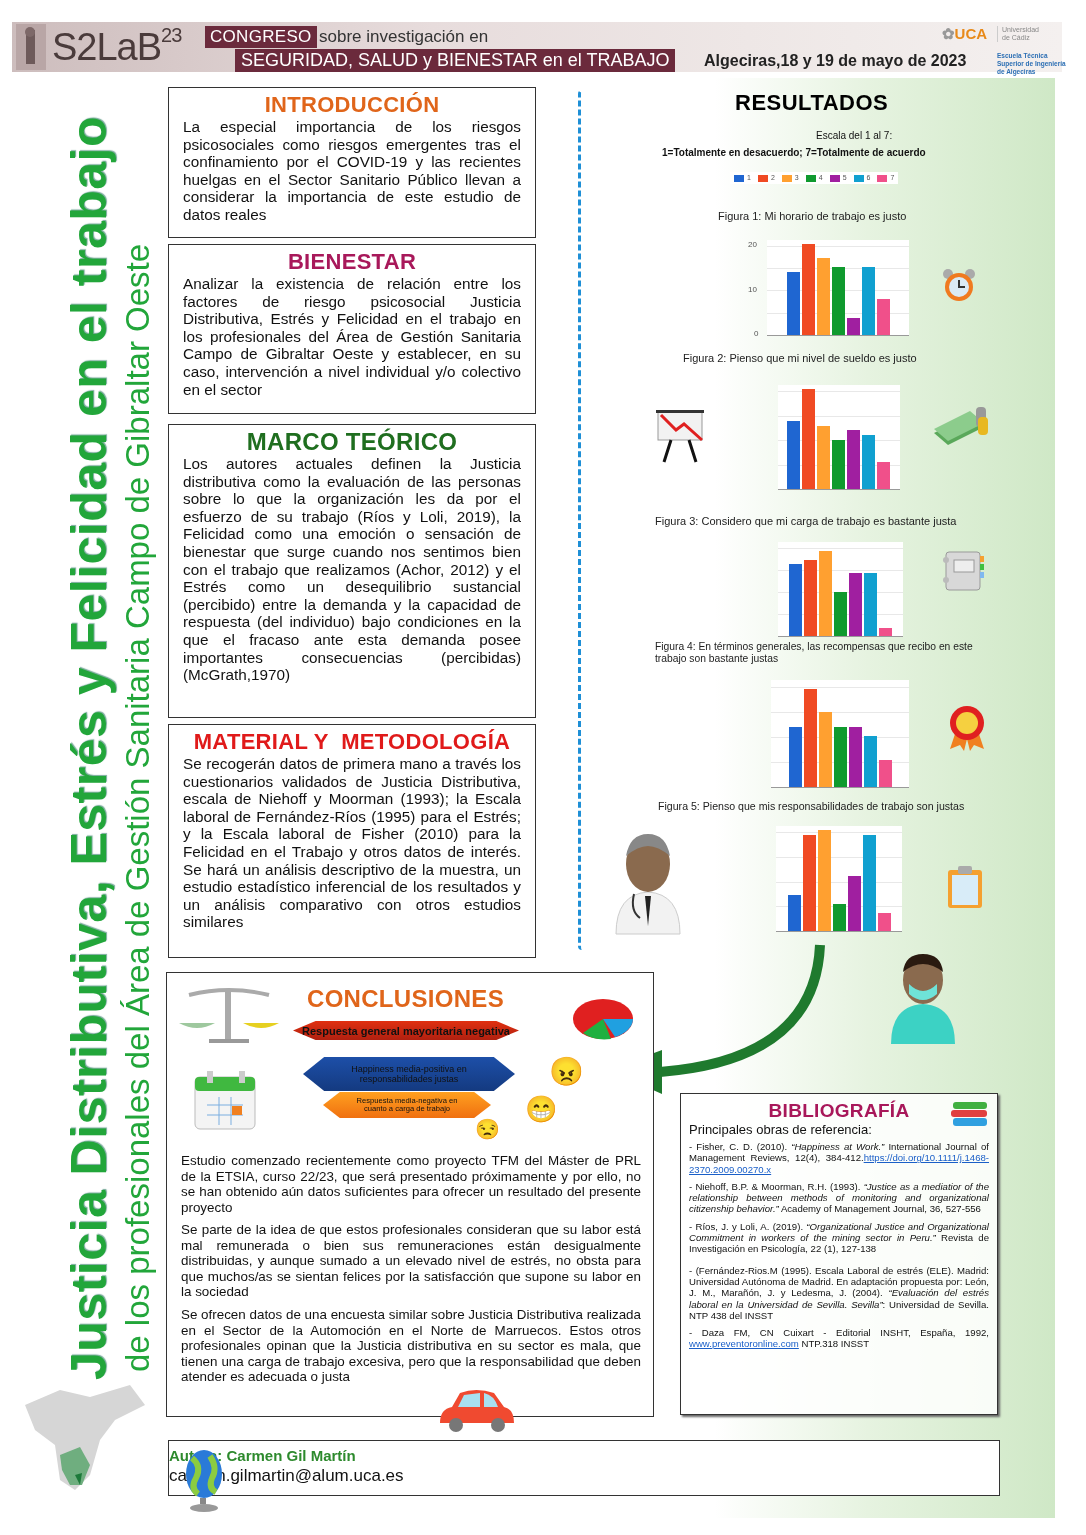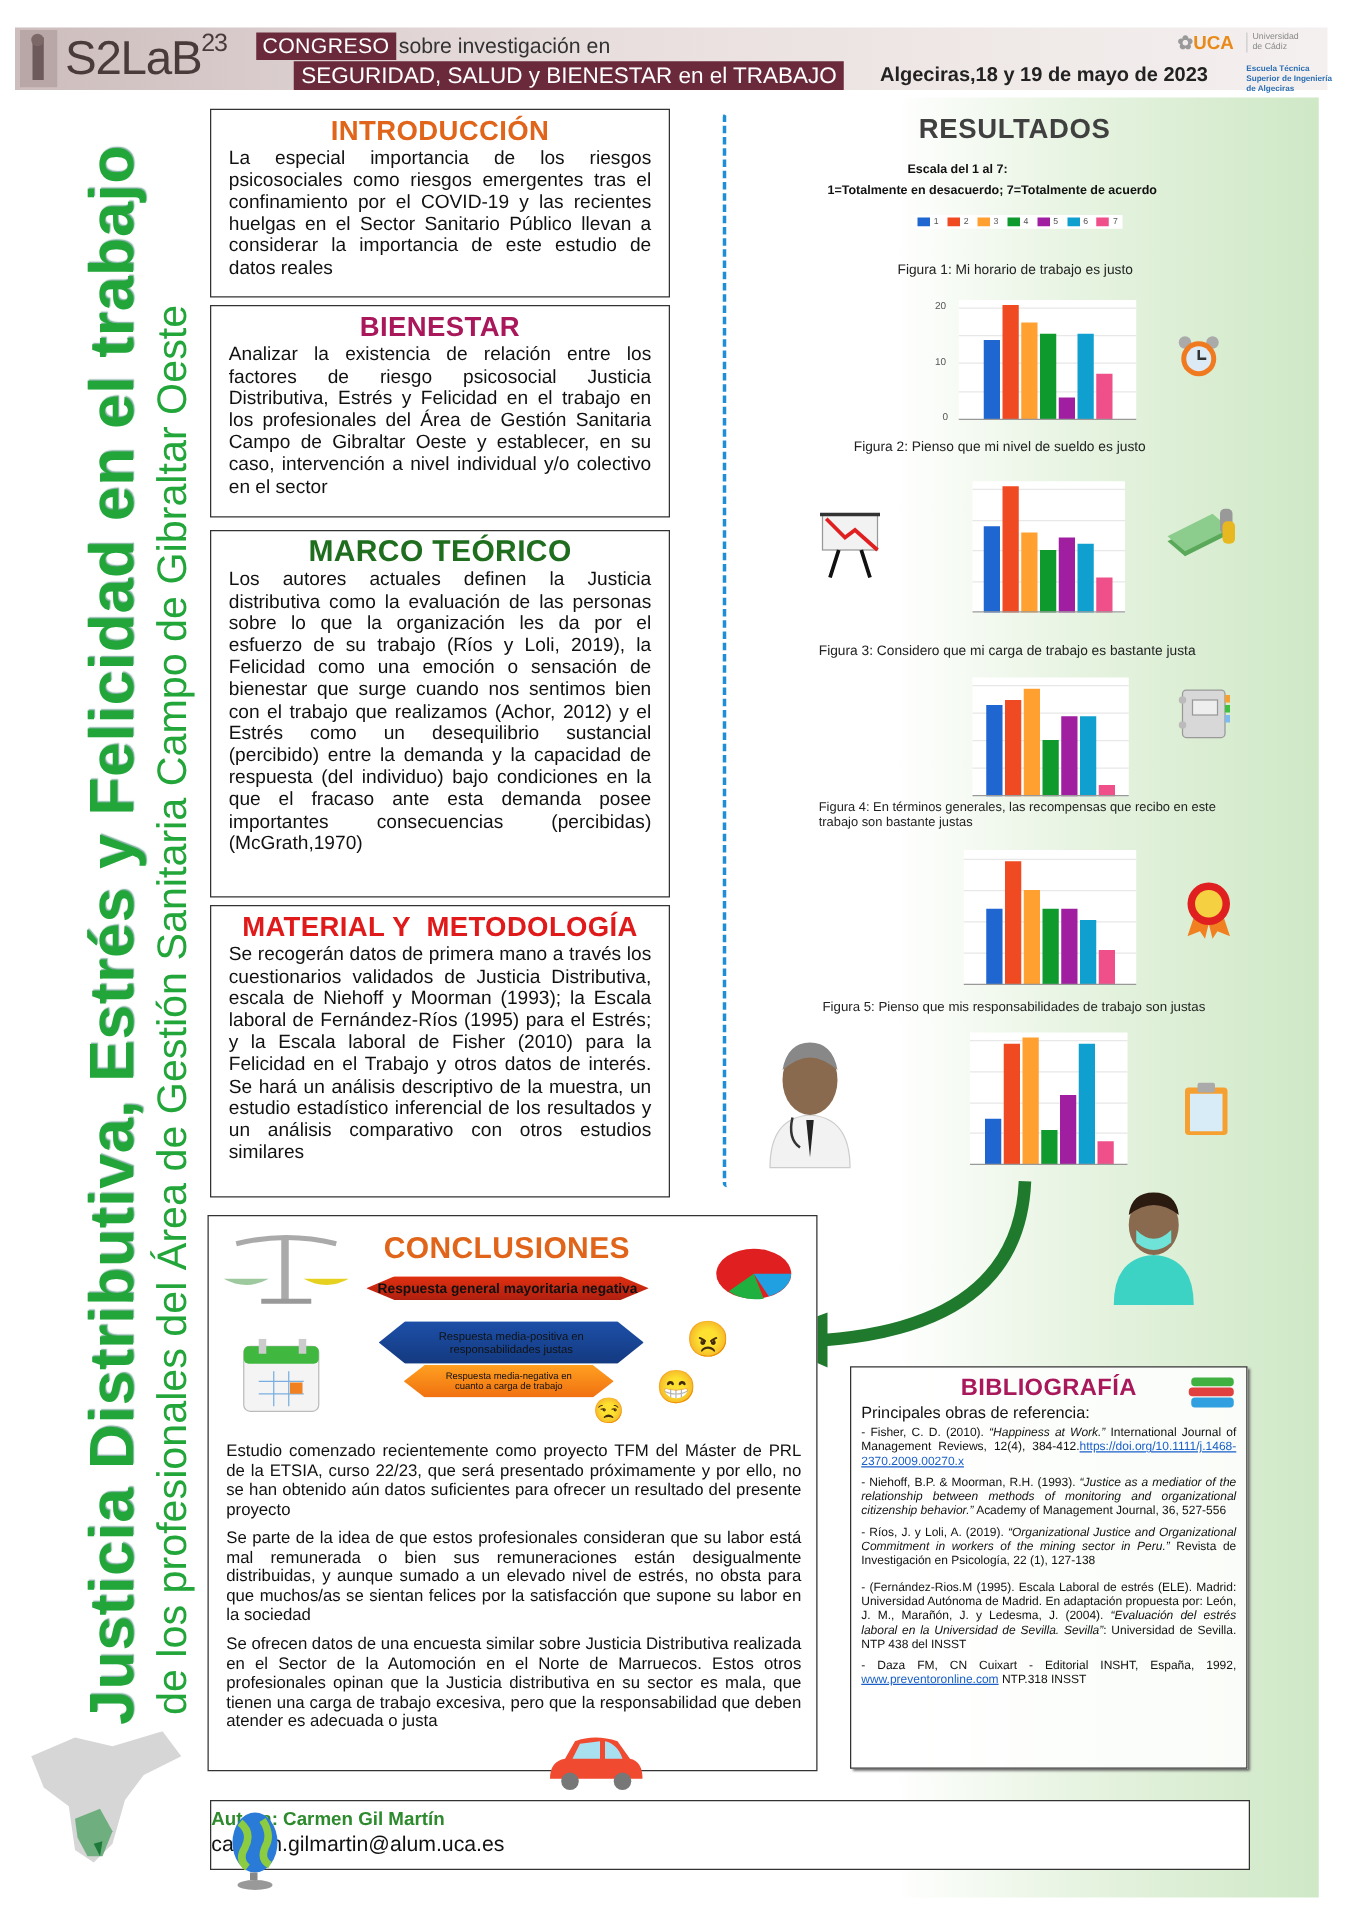--- a/index.html
+++ b/index.html
@@ -16,22 +16,22 @@
 .banner .uca .u{color:#e88a1a}
 .banner .univ{position:absolute;left:985px;top:4px;font-size:7px;color:#888;line-height:8px;border-left:1px solid #ccc;padding-left:4px}
 .banner .esc{position:absolute;left:985px;top:30px;font-size:6.5px;color:#2c6fb4;font-weight:bold;line-height:8px}
 .vtitle{position:absolute;left:60px;top:1380px;transform-origin:0 0;transform:rotate(-90deg);white-space:nowrap}
 .vtitle .t1{font-size:50px;font-weight:bold;color:#22a63a;text-shadow:1px 1px 1px #7a9;letter-spacing:.5px;display:block;line-height:58px}
 .vtitle .t2{font-size:33px;color:#22a63a;display:block;line-height:40px;margin-left:8px}
 .box{position:absolute;border:1.5px solid #333;background:#fff;padding:4px 14px}
 .box h2{text-align:center;font-size:22px;font-weight:bold;line-height:26px;letter-spacing:.3px}
 .box p{font-size:15.3px;line-height:17.6px;text-align:justify}
 .bracket{position:absolute;left:578px;top:90px;width:12px;height:860px;border-left:3px dashed #1e8fd6;border-radius:4px}
-.res-title{position:absolute;left:735px;top:90px;font-size:22px;font-weight:bold;color:#404040;letter-spacing:.5px}
-.scale1{position:absolute;left:726px;top:130px;font-size:10px;font-weight:bold}
+.res-title{position:absolute;left:735px;top:90px;font-size:22px;font-weight:bold;color:#000000;letter-spacing:.5px}
+.scale1{position:absolute;left:816px;top:130px;font-size:10px;font-weight:normal}
 .scale2{position:absolute;left:662px;top:147px;font-size:10px;font-weight:bold}
 .legend{position:absolute;left:730px;top:172px;display:flex;gap:7px;font-size:7px;color:#555;background:#fff;padding:2px 4px}
 .legend span.sw{display:inline-block;width:10px;height:7px;margin-right:3px;vertical-align:middle}
 .fig{position:absolute;font-size:11px;color:#222}
 .chart{position:absolute;background:#fff}
 .chart .bars{position:absolute;left:0;right:0;bottom:0;top:0;display:flex;align-items:flex-end;padding-left:0}
 .chart .bar{width:13px;margin-right:2px}
 .chart .grid{position:absolute;left:0;right:0;border-top:1px solid #e8e8e8}
 .chart .axis{position:absolute;left:0;right:0;bottom:0;border-top:1.5px solid #999}
 .icon{position:absolute}
@@ -282,21 +282,21 @@
     </svg>
   <svg class="icon" style="left:26px;top:98px" width="66" height="60">
       <rect x="2" y="6" width="60" height="52" rx="5" fill="#f4f4f4" stroke="#bbb"></rect>
       <rect x="2" y="6" width="60" height="14" rx="4" fill="#40b840"></rect>
       <rect x="14" y="0" width="6" height="12" fill="#ccc"></rect>
       <rect x="46" y="0" width="6" height="12" fill="#ccc"></rect>
       <path d="M14 34 H50 M14 44 H50 M26 26 V54 M38 26 V54" stroke="#7aaee0"></path>
       <rect x="39" y="35" width="10" height="9" fill="#f08020"></rect>
     </svg>
   <div class="hex" style="left:126px;top:48px;width:226px;height:19px;background:linear-gradient(#e03010,#b02010);font-size:11px;font-weight:bold;color:#111;line-height:12px">Respuesta general mayoritaria negativa</div>
-  <div class="hex" style="left:136px;top:84px;width:212px;height:34px;background:linear-gradient(#1d4fa8,#143a80);font-size:9px;color:#111;line-height:10px;padding:0 34px">Respuesta media-positiva en responsabilidades justas</div>
+  <div class="hex" style="left:136px;top:84px;width:212px;height:34px;background:linear-gradient(#1d4fa8,#143a80);font-size:9px;color:#111;line-height:10px;padding:0 34px">Happiness media-positiva en responsabilidades justas</div>
   <div class="hex" style="left:156px;top:119px;width:168px;height:26px;background:linear-gradient(#ffa020,#f07010);font-size:7.6px;color:#111;line-height:8px;padding:4px 22px">Respuesta media-negativa en cuanto a carga de trabajo</div>
   <div class="icon" style="left:382px;top:84px;font-size:28px;line-height:30px">😠</div>
   <div class="icon" style="left:358px;top:122px;font-size:26px;line-height:28px">😁</div>
   <div class="icon" style="left:308px;top:145px;font-size:20px;line-height:22px">😒</div>
   <p class="ptxt" style="top:180px">Estudio comenzado recientemente como proyecto TFM del Máster de PRL de la ETSIA, curso 22/23, que será presentado próximamente y por ello, no se han obtenido aún datos suficientes para ofrecer un resultado del presente proyecto</p>
   <p class="ptxt" style="top:249px">Se parte de la idea de que estos profesionales consideran que su labor está mal remunerada o bien sus remuneraciones están desigualmente distribuidas, y aunque sumado a un elevado nivel de estrés, no obsta para que muchos/as se sientan felices por la satisfacción que supone su labor en la sociedad</p>
   <p class="ptxt" style="top:334px">Se ofrecen datos de una encuesta similar sobre Justicia Distributiva realizada en el Sector de la Automoción en el Norte de Marruecos. Estos  otros profesionales opinan que la Justicia distributiva en su sector es mala, que tienen una carga de trabajo excesiva, pero que la responsabilidad que deben atender es adecuada o justa</p>
 </div>
 <svg class="icon" style="left:436px;top:1385px" width="80" height="50">
     <path d="M4 38 Q4 24 16 22 L24 8 Q40 2 58 8 L68 22 Q78 24 78 38 Z" fill="#f04a30"></path>

